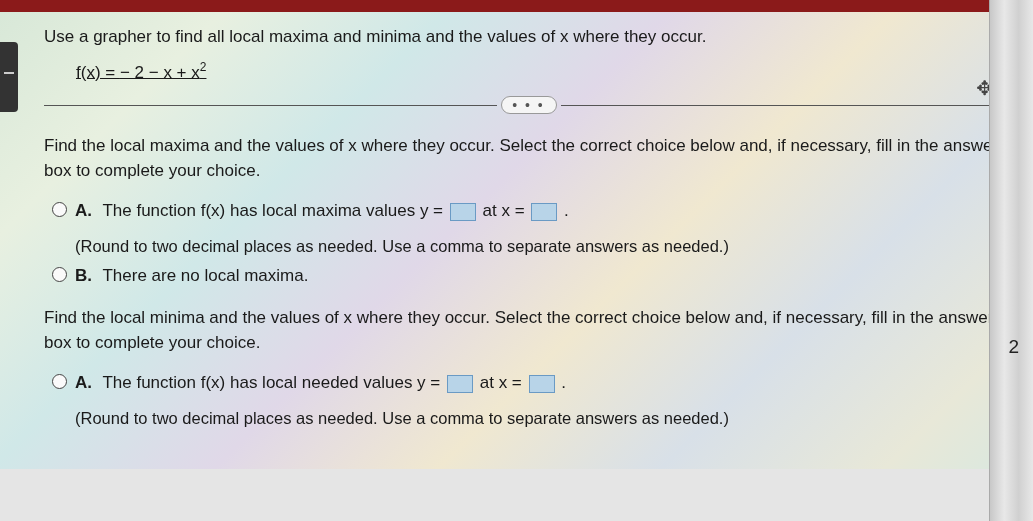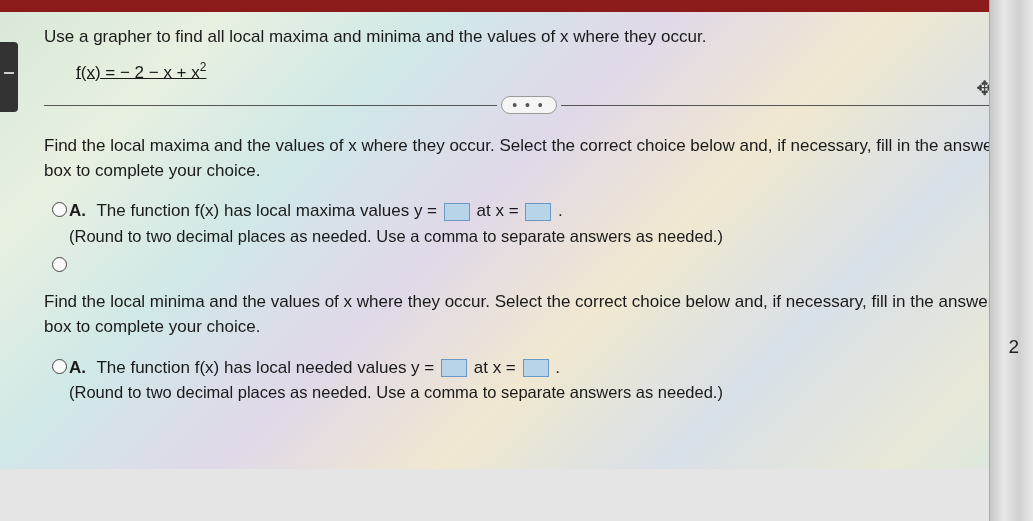--- a/index.html
+++ b/index.html
@@ -82,21 +82,21 @@
       font-size: 20px;
       color: #444;
       cursor: move;
     }
     .question-block { margin-bottom: 18px; }
     .q-prompt { font-size: 17px; line-height: 1.45; margin-bottom: 16px; }
     .choice-row {
       display: flex;
       align-items: flex-start;
       margin: 6px 0 6px 8px;
-      gap: 2px;
+      gap: 8px;
     }
     .radio {
       width: 15px;
       height: 15px;
       border: 1.5px solid #444;
       border-radius: 50%;
       background: #fafafa;
       flex-shrink: 0;
       margin-top: 3px;
       cursor: pointer;
@@ -108,21 +108,21 @@
       width: 26px;
       height: 18px;
       background: #b8d4e8;
       border: 1px solid #6a9ac4;
       vertical-align: middle;
       margin: 0 2px;
     }
     .hint {
       display: block;
       font-size: 16.5px;
-      margin-top: 2px;
+      margin-top: 12px;
     }
     .right-strip {
       position: absolute;
       right: 0;
       top: 0;
       width: 44px;
       height: 521px;
       background: linear-gradient(to right,#c8c8c8,#e8e8e8,#d0d0d0,#e8e8e8);
       border-left: 1px solid #aaa;
     }
@@ -167,20 +167,24 @@
         <span class="answer-box"></span>
         <span>at x =</span>
         <span class="answer-box"></span>
         <span>.</span>
         <span class="hint">(Round to two decimal places as needed. Use a comma to separate answers as needed.)</span>
       </div>
     </div>
 
     <div class="choice-row">
       <div class="radio"></div>
+      <div class="choice-label">
+        <span class="choice-letter">B.</span>
+        <span>There are no local maxima.</span>
+      </div>
     </div>
   </div>
 
   <div class="question-block">
     <div class="q-prompt">Find the local minima and the values of x where they occur. Select the correct choice below and, if necessary, fill in the answer box to complete your choice.</div>
 
     <div class="choice-row">
       <div class="radio"></div>
       <div class="choice-label">
         <span class="choice-letter">A.</span>

